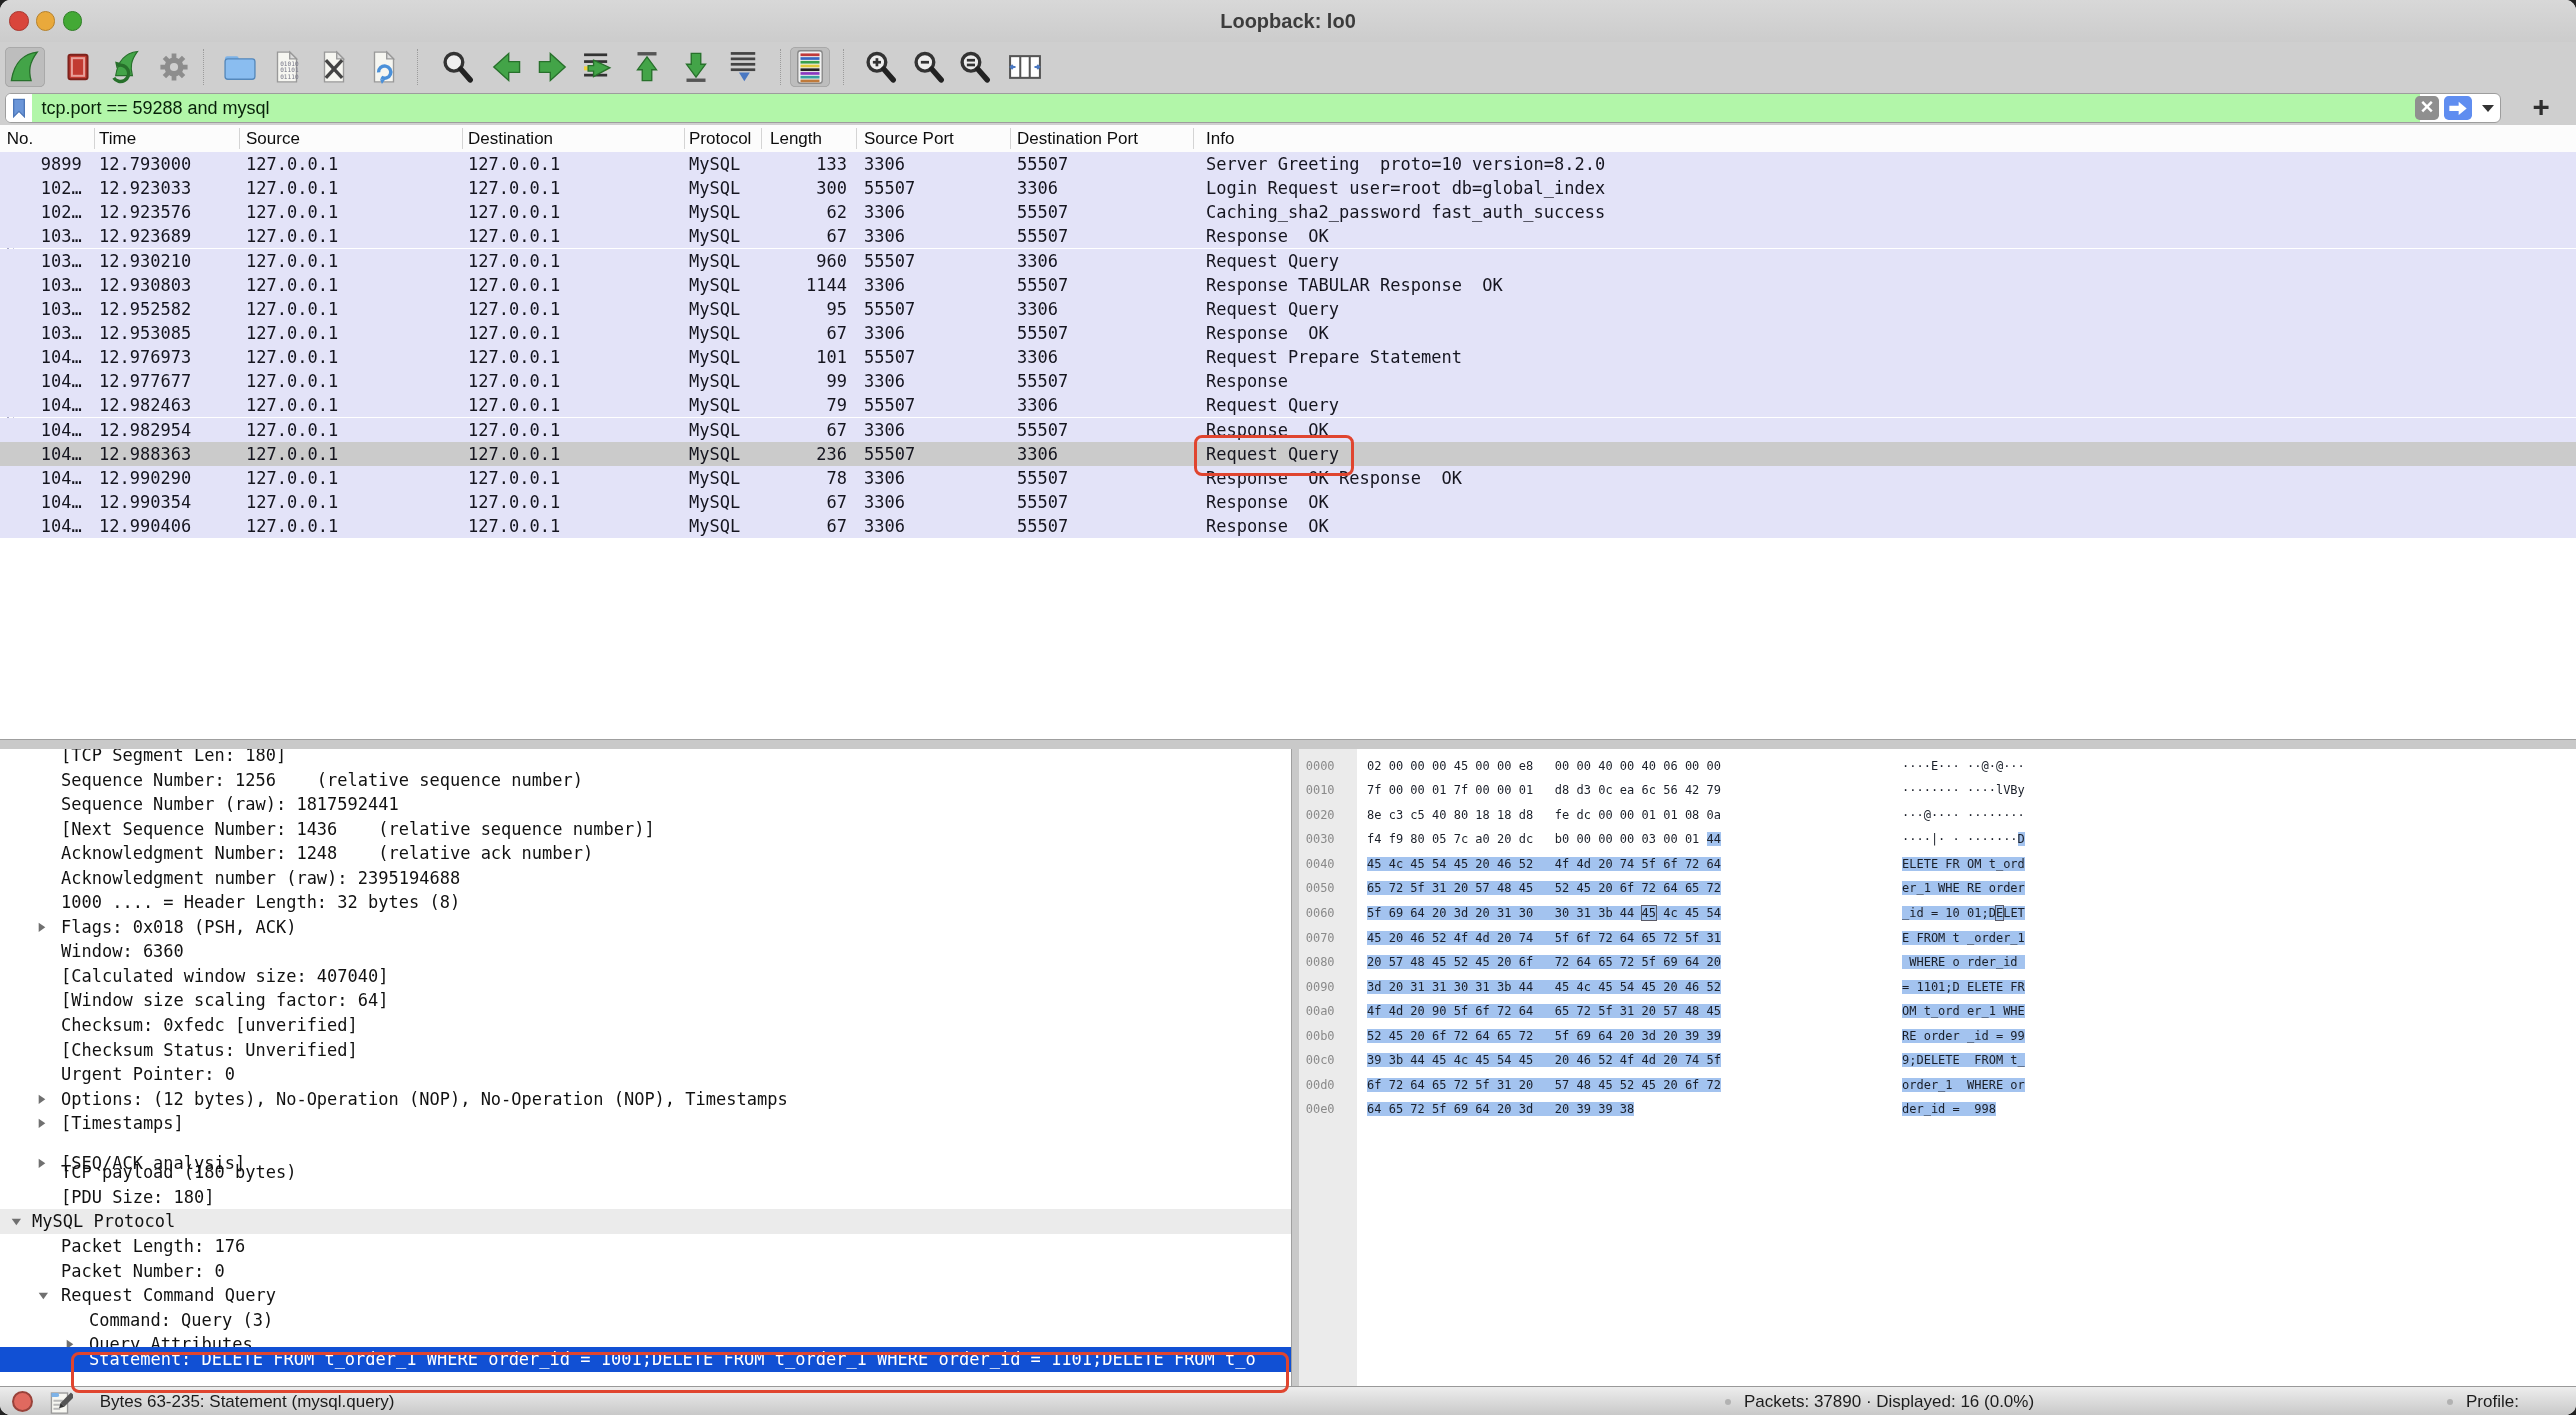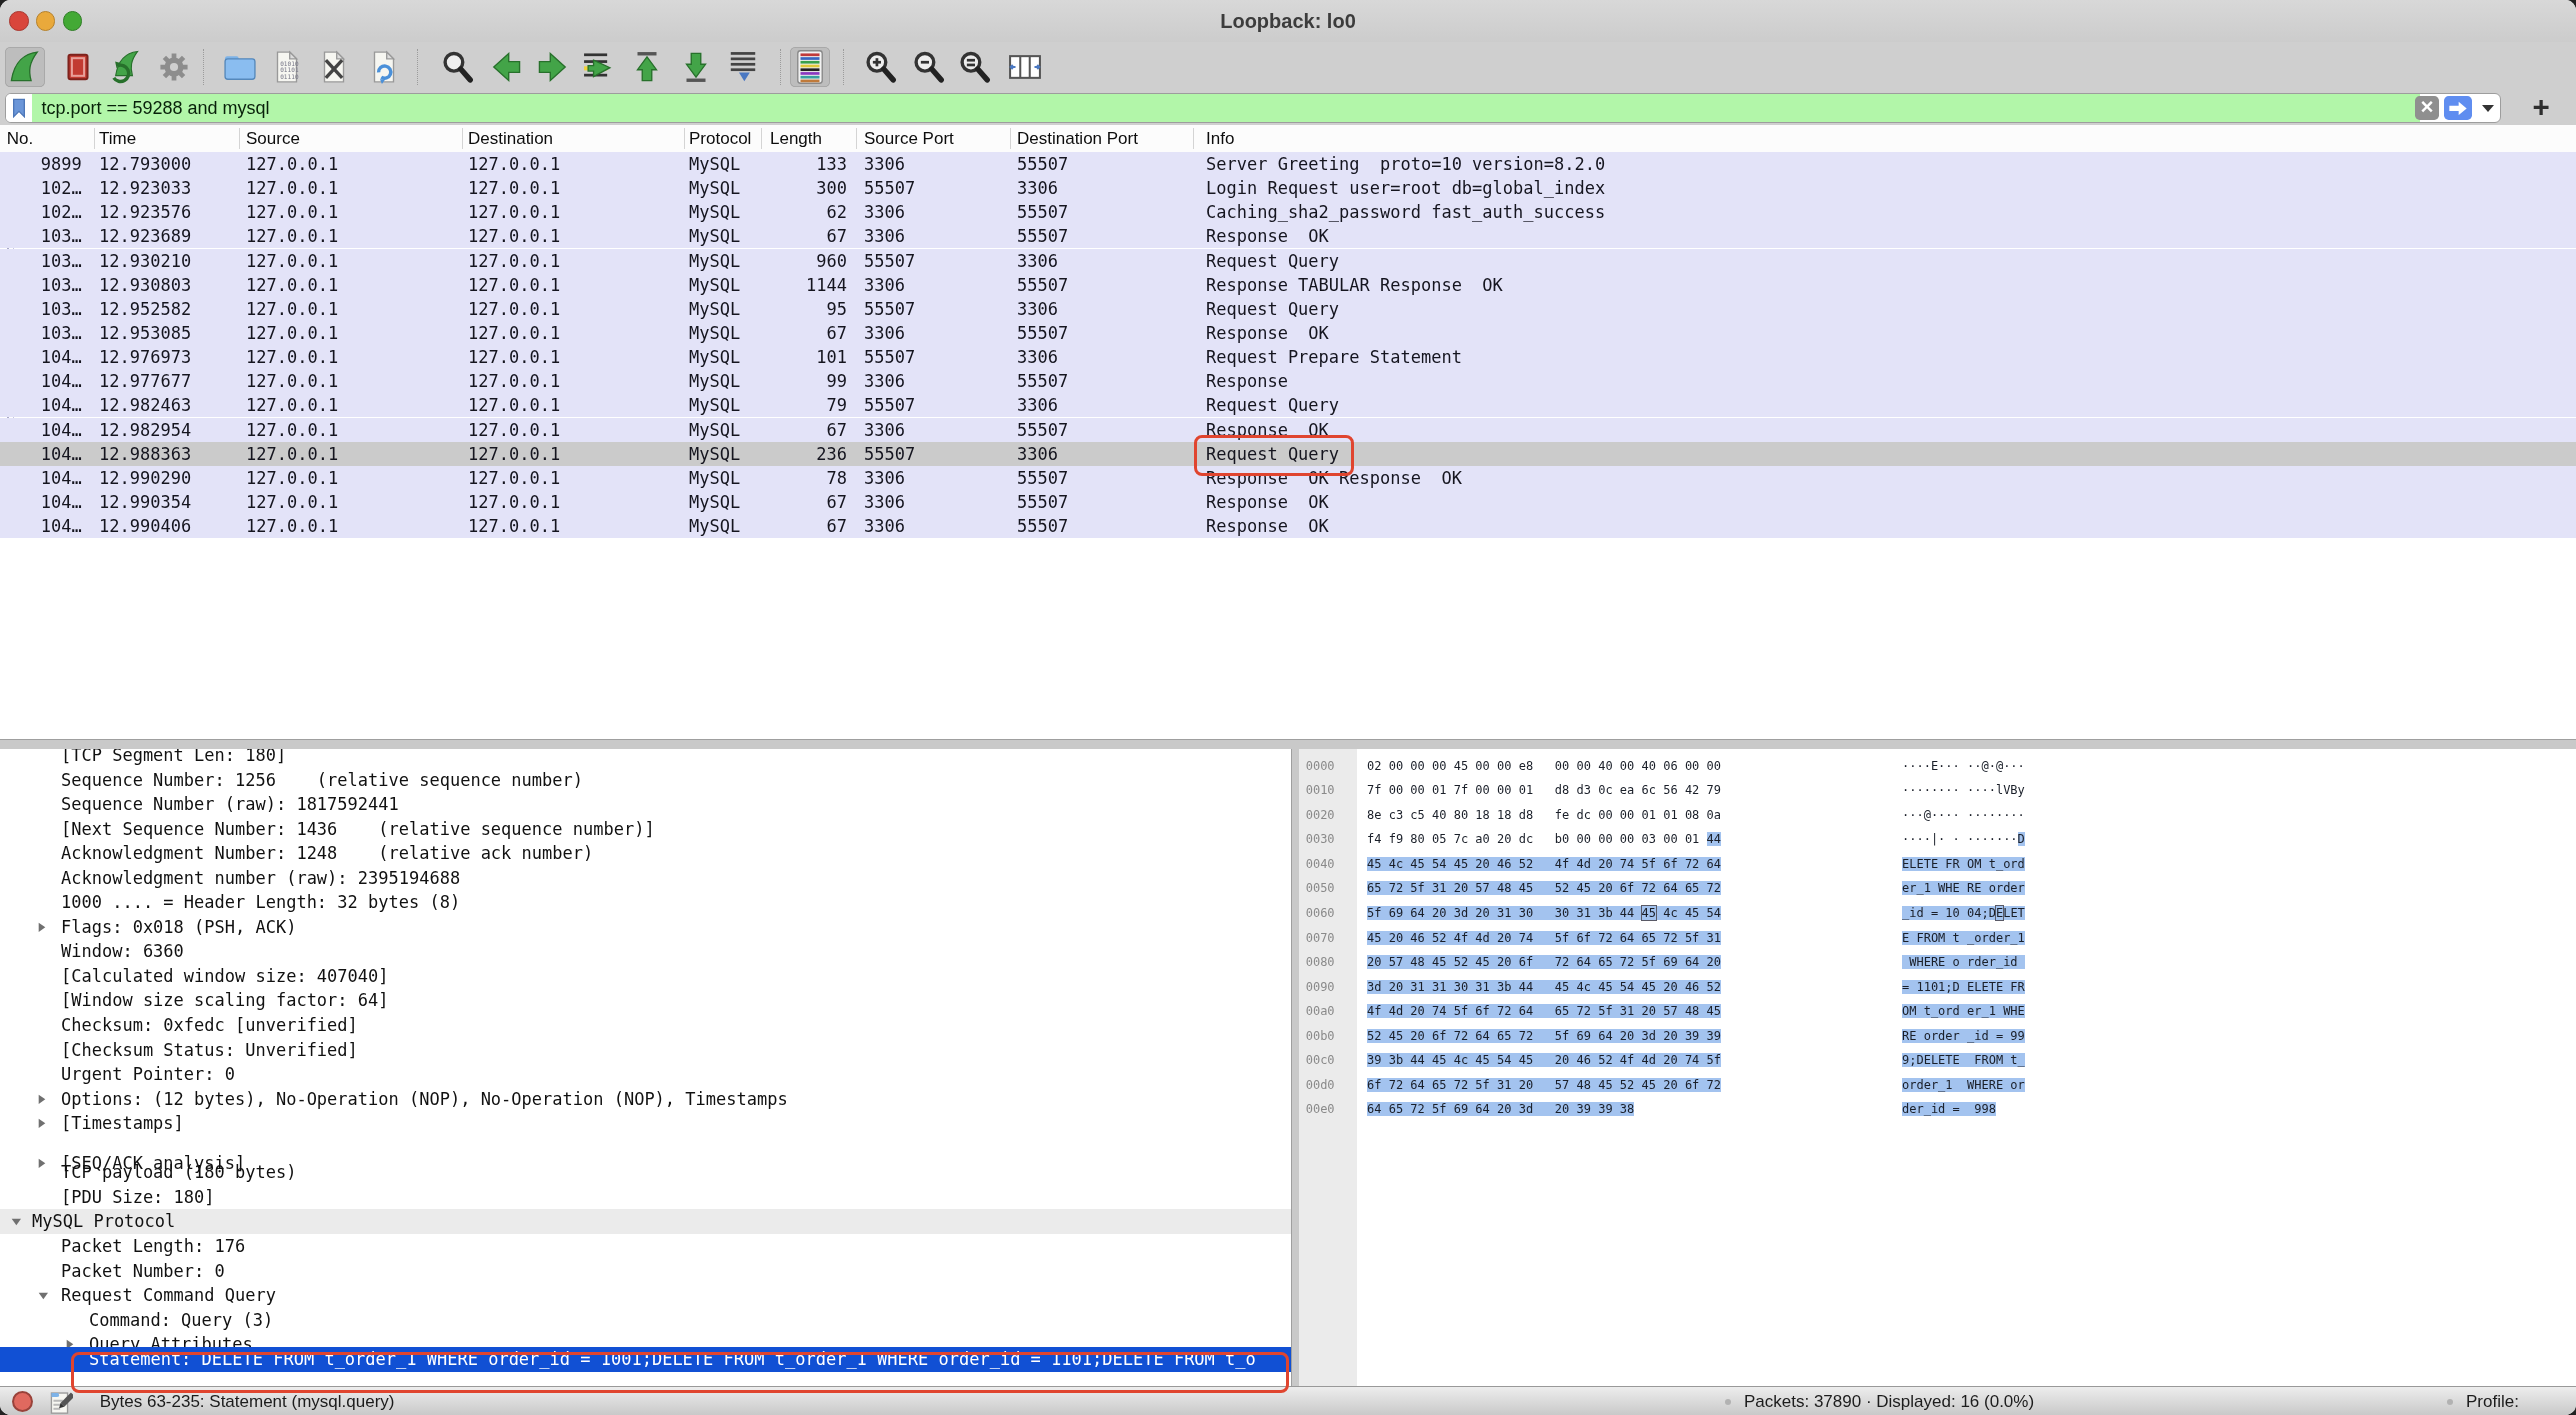--- a/index.html
+++ b/index.html
@@ -581,25 +581,25 @@
 
   <div id="hex-pane">
     <div id="hex-gutter"></div>
     <div id="hex-rows">
         <div class="xrow" style="top: 4.7px;"><span class="xoff">0000</span><span class="xhex"><span>02 00 00 00 45 00 00 e8   00 00 40 00 40 06 00 00</span></span><span class="xascii"><span>····E··· ··@·@···</span></span></div>
         <div class="xrow" style="top: 29px;"><span class="xoff">0010</span><span class="xhex"><span>7f 00 00 01 7f 00 00 01   d8 d3 0c ea 6c 56 42 79</span></span><span class="xascii"><span>········ ····lVBy</span></span></div>
         <div class="xrow" style="top: 54px; padding-left: 21px;"><span class="xoff">0020</span><span class="xhex"><span>8e c3 c5 40 80 18 18 d8   fe dc 00 00 01 01 08 0a</span></span><span class="xascii"><span>···@···· ········</span></span></div>
         <div class="xrow" style="top: 78px;"><span class="xoff">0030</span><span class="xhex"><span>f4 f9 80 05 7c a0 20 dc   b0 00 00 00 03 00 01 </span><span class="hexsel">44</span></span><span class="xascii"><span>····|· · ·······</span><span class="hexsel">D</span></span></div>
         <div class="xrow" style="top: 103px;"><span class="xoff">0040</span><span class="xhex"><span class="hexsel">45 4c 45 54 45 20 46 52   4f 4d 20 74 5f 6f 72 64</span></span><span class="xascii"><span class="hexsel">ELETE FR OM t_ord</span></span></div>
         <div class="xrow" style="top: 127px;"><span class="xoff">0050</span><span class="xhex"><span class="hexsel">65 72 5f 31 20 57 48 45   52 45 20 6f 72 64 65 72</span></span><span class="xascii"><span class="hexsel">er_1 WHE RE order</span></span></div>
-        <div class="xrow" style="top: 152px;"><span class="xoff">0060</span><span class="xhex"><span class="hexsel"><span>5f 69 64 20 3d 20 31 30   30 31 3b 44 </span><span class="anchor">45</span><span> 4c 45 54</span></span></span><span class="xascii"><span class="hexsel"><span>_id = 10 04;D</span><span class="anchor">E</span><span>LET</span></span></span></div>
+        <div class="xrow" style="top: 152px;"><span class="xoff">0060</span><span class="xhex"><span class="hexsel"><span>5f 69 64 20 3d 20 31 30   30 31 3b 44 </span><span class="anchor">45</span><span> 4c 45 54</span></span></span><span class="xascii"><span class="hexsel"><span>_id = 10 01;D</span><span class="anchor">E</span><span>LET</span></span></span></div>
         <div class="xrow" style="top: 177px;"><span class="xoff">0070</span><span class="xhex"><span class="hexsel">45 20 46 52 4f 4d 20 74   5f 6f 72 64 65 72 5f 31</span></span><span class="xascii"><span class="hexsel">E FROM t _order_1</span></span></div>
         <div class="xrow" style="top: 201px;"><span class="xoff">0080</span><span class="xhex"><span class="hexsel">20 57 48 45 52 45 20 6f   72 64 65 72 5f 69 64 20</span></span><span class="xascii"><span class="hexsel"> WHERE o rder_id </span></span></div>
         <div class="xrow" style="top: 226px;"><span class="xoff">0090</span><span class="xhex"><span class="hexsel">3d 20 31 31 30 31 3b 44   45 4c 45 54 45 20 46 52</span></span><span class="xascii"><span class="hexsel">= 1101;D ELETE FR</span></span></div>
-        <div class="xrow" style="top: 250px;"><span class="xoff">00a0</span><span class="xhex"><span class="hexsel">4f 4d 20 74 5f 6f 72 64   65 72 5f 31 20 57 48 45</span></span><span class="xascii"><span class="hexsel">OM t_ord er_1 WHE</span></span></div>
+        <div class="xrow" style="top: 250px;"><span class="xoff">00a0</span><span class="xhex"><span class="hexsel">4f 4d 20 90 5f 6f 72 64   65 72 5f 31 20 57 48 45</span></span><span class="xascii"><span class="hexsel">OM t_ord er_1 WHE</span></span></div>
         <div class="xrow" style="top: 275px;"><span class="xoff">00b0</span><span class="xhex"><span class="hexsel">52 45 20 6f 72 64 65 72   5f 69 64 20 3d 20 39 39</span></span><span class="xascii"><span class="hexsel">RE order _id = 99</span></span></div>
         <div class="xrow" style="top: 299px;"><span class="xoff">00c0</span><span class="xhex"><span class="hexsel">39 3b 44 45 4c 45 54 45   20 46 52 4f 4d 20 74 5f</span></span><span class="xascii"><span class="hexsel">9;DELETE  FROM t_</span></span></div>
         <div class="xrow" style="top: 324px;"><span class="xoff">00d0</span><span class="xhex"><span class="hexsel">6f 72 64 65 72 5f 31 20   57 48 45 52 45 20 6f 72</span></span><span class="xascii"><span class="hexsel">order_1  WHERE or</span></span></div>
         <div class="xrow" style="top: 348px;"><span class="xoff">00e0</span><span class="xhex"><span class="hexsel">64 65 72 5f 69 64 20 3d   20 39 39 38</span></span><span class="xascii"><span class="hexsel">der_id =  998</span></span></div>
       </div>
   </div>
 
   <div id="statusbar">
     <div id="status-left">
       <svg id="expert-icon" width="23" height="23" viewBox="0 0 34 34">

